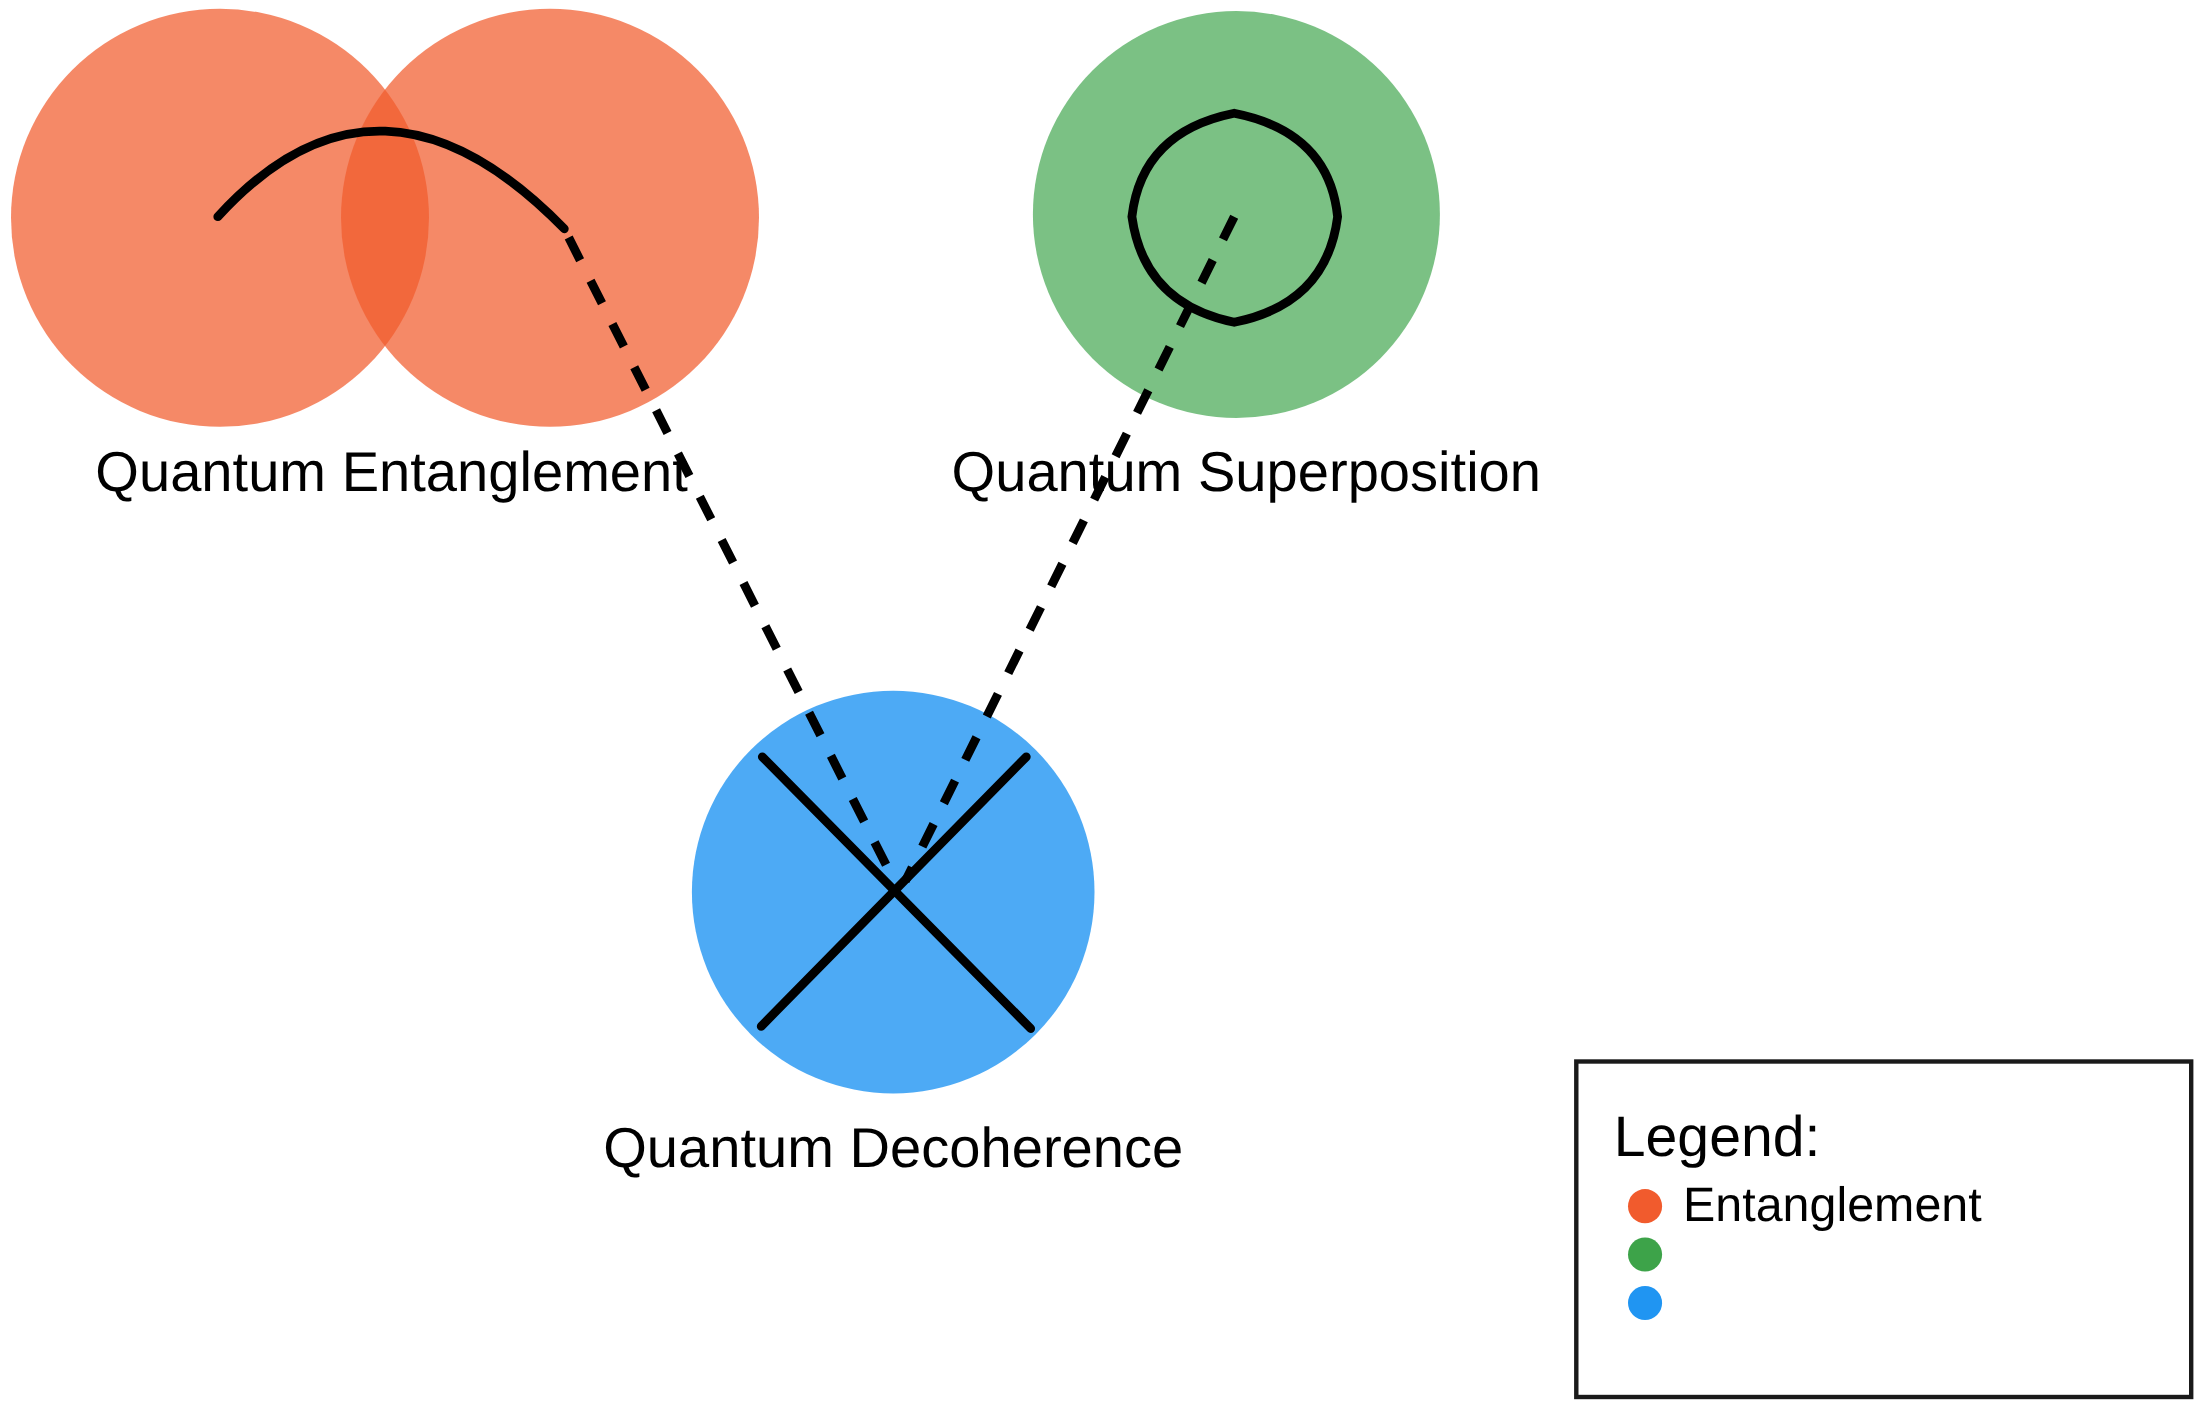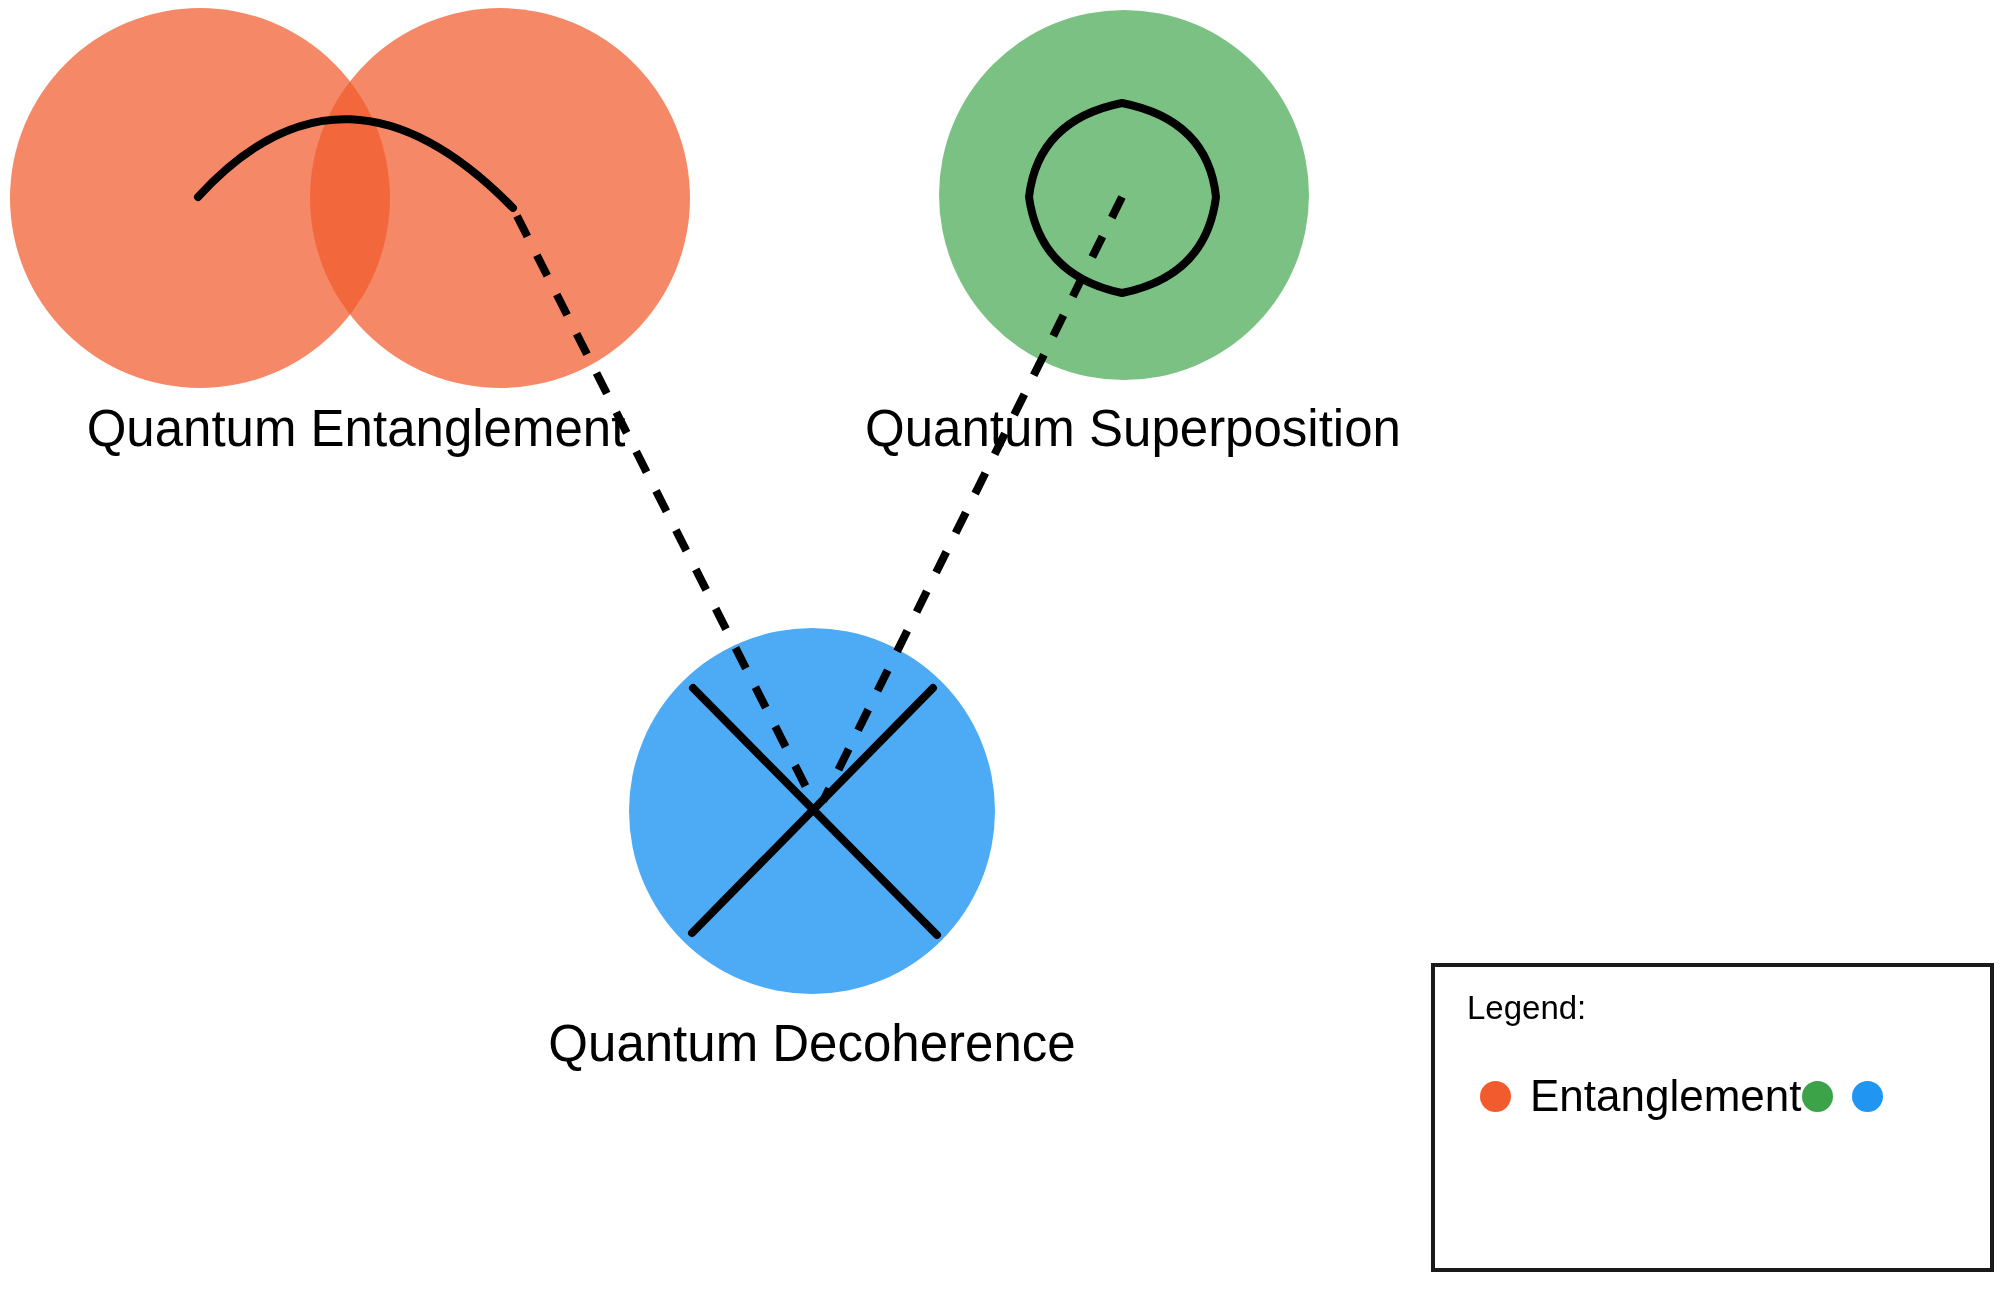--- a/index.html
+++ b/index.html
@@ -48,32 +48,33 @@
     top: 963px;
     width: 563px;
     height: 309px;
     box-sizing: border-box;
     border: 4px solid #1a1a1a;
     background: #ffffff;
   }
   .legend-title {
     position: absolute;
     left: 32px;
-    top: 22px;
-    font-size: 33px;
+    top: 38px;
+    font-size: 52px;
     line-height: 1.15;
     color: #000000;
     white-space: nowrap;
     text-align: center;
   }
   .legend-items {
     position: absolute;
     left: 45px;
     top: 107px;
     display: flex;
+    flex-direction: column;
     gap: 0;
   }
   .legend-item {
     display: flex;
     align-items: center;
     height: 44px;
   }
   .legend-dot {
     width: 31px;
     height: 31px;

